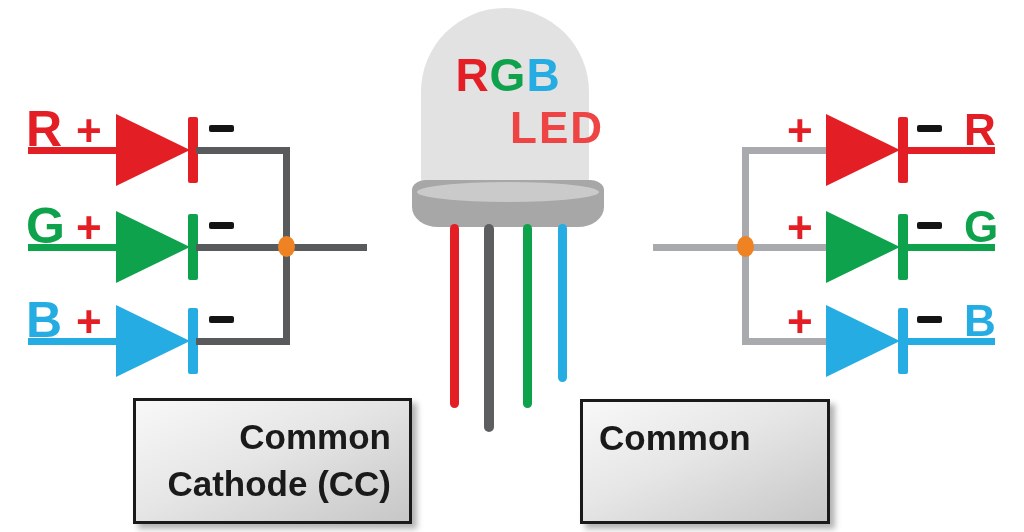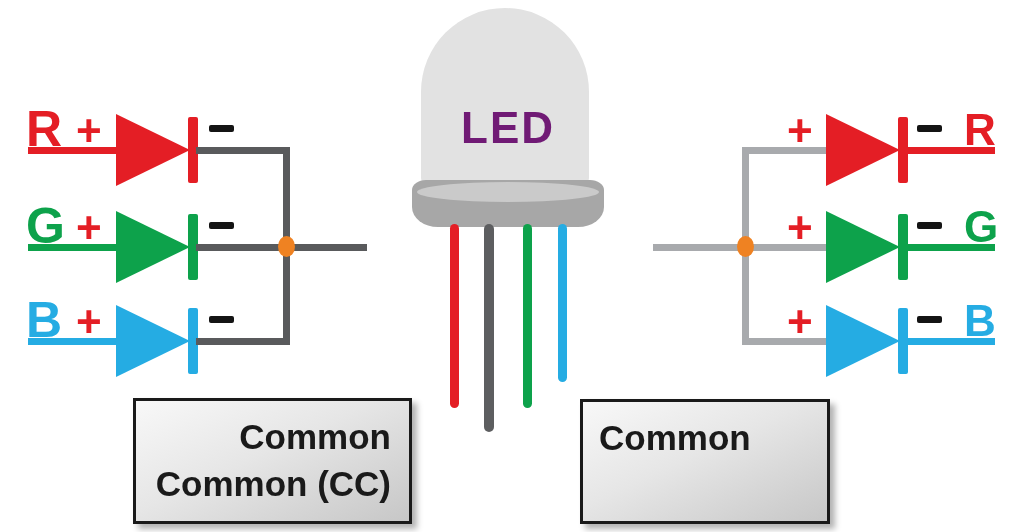--- a/index.html
+++ b/index.html
@@ -83,21 +83,22 @@
     </div>
   <div class="wire" style="left: 196px; top: 338px; width: 94px; background-color: rgb(89, 90, 92);"></div>
 
   <div class="vwire" style="left: 283px; top: 147px; height: 198px; background-color: rgb(89, 90, 92);"></div>
   <div class="wire" style="left: 288px; top: 244px; width: 79px; background-color: rgb(89, 90, 92);"></div>
   <div class="dot" style="left: 278px; top: 236px; background-color: rgb(239, 130, 34);"></div>
 
   <div class="dome" style="background-color: rgb(226, 226, 226);"></div>
   <div class="led-base" style="background-color: rgb(167, 167, 167);"></div>
   <div class="led-base-top"></div>
-  <div class="led-text" style="color: #701a75;">LED</div>
+  <div class="rgb-text"><span style="color: rgb(228, 30, 37);">R</span><span style="color: rgb(13, 162, 75);">G</span><span style="color: rgb(37, 172, 227);">B</span></div>
+  <div class="led-text" style="color: #ef4444; text-align: right;">LED</div>
   <div class="leg" style="left: 450px; top: 224px; width: 9px; height: 184px; background-color: rgb(228, 30, 37);"></div>
   <div class="leg" style="left: 484px; top: 224px; width: 10px; height: 208px; background-color: rgb(93, 94, 96);"></div>
   <div class="leg" style="left: 523px; top: 224px; width: 9px; height: 184px; background-color: rgb(13, 162, 75);"></div>
   <div class="leg" style="left: 558px; top: 224px; width: 9px; height: 158px; background-color: rgb(37, 172, 227);"></div>
 
   <div class="wire" style="left: 653px; top: 244px; width: 93px; background-color: rgb(168, 170, 173);"></div>
   <div class="vwire" style="left: 742px; top: 147px; height: 198px; background-color: rgb(168, 170, 173);"></div>
 
   <div class="wire" style="left: 746px; top: 147px; width: 81px; background-color: rgb(168, 170, 173);"></div>
   <div class="plus" style="left: 787px; top: 109px; color: rgb(228, 30, 37);">+</div>
@@ -126,19 +127,19 @@
   <div class="minus" style="left:917px;top:316px;">
       <span class="sr">−</span>
     </div>
   <div class="wire" style="left: 906px; top: 338px; width: 89px; background-color: rgb(37, 172, 227);"></div>
   <div class="pin-letter small" style="left: 964px; top: 299px; color: rgb(37, 172, 227);">B</div>
 
   <div class="dot" style="left: 737px; top: 236px; background-color: rgb(239, 130, 34);"></div>
 
   <div class="caption-box align-right" style="left:133px;top:398px;width:279px;height:126px;">
     <div>Common</div>
-    <div>Common (CC)</div>
+    <div>Cathode (CC)</div>
   </div>
   <div class="caption-box align-left" style="left:580px;top:399px;width:250px;height:125px;">
     <div>Common</div>
   </div>
 
 </div>
 
 </body></html>

